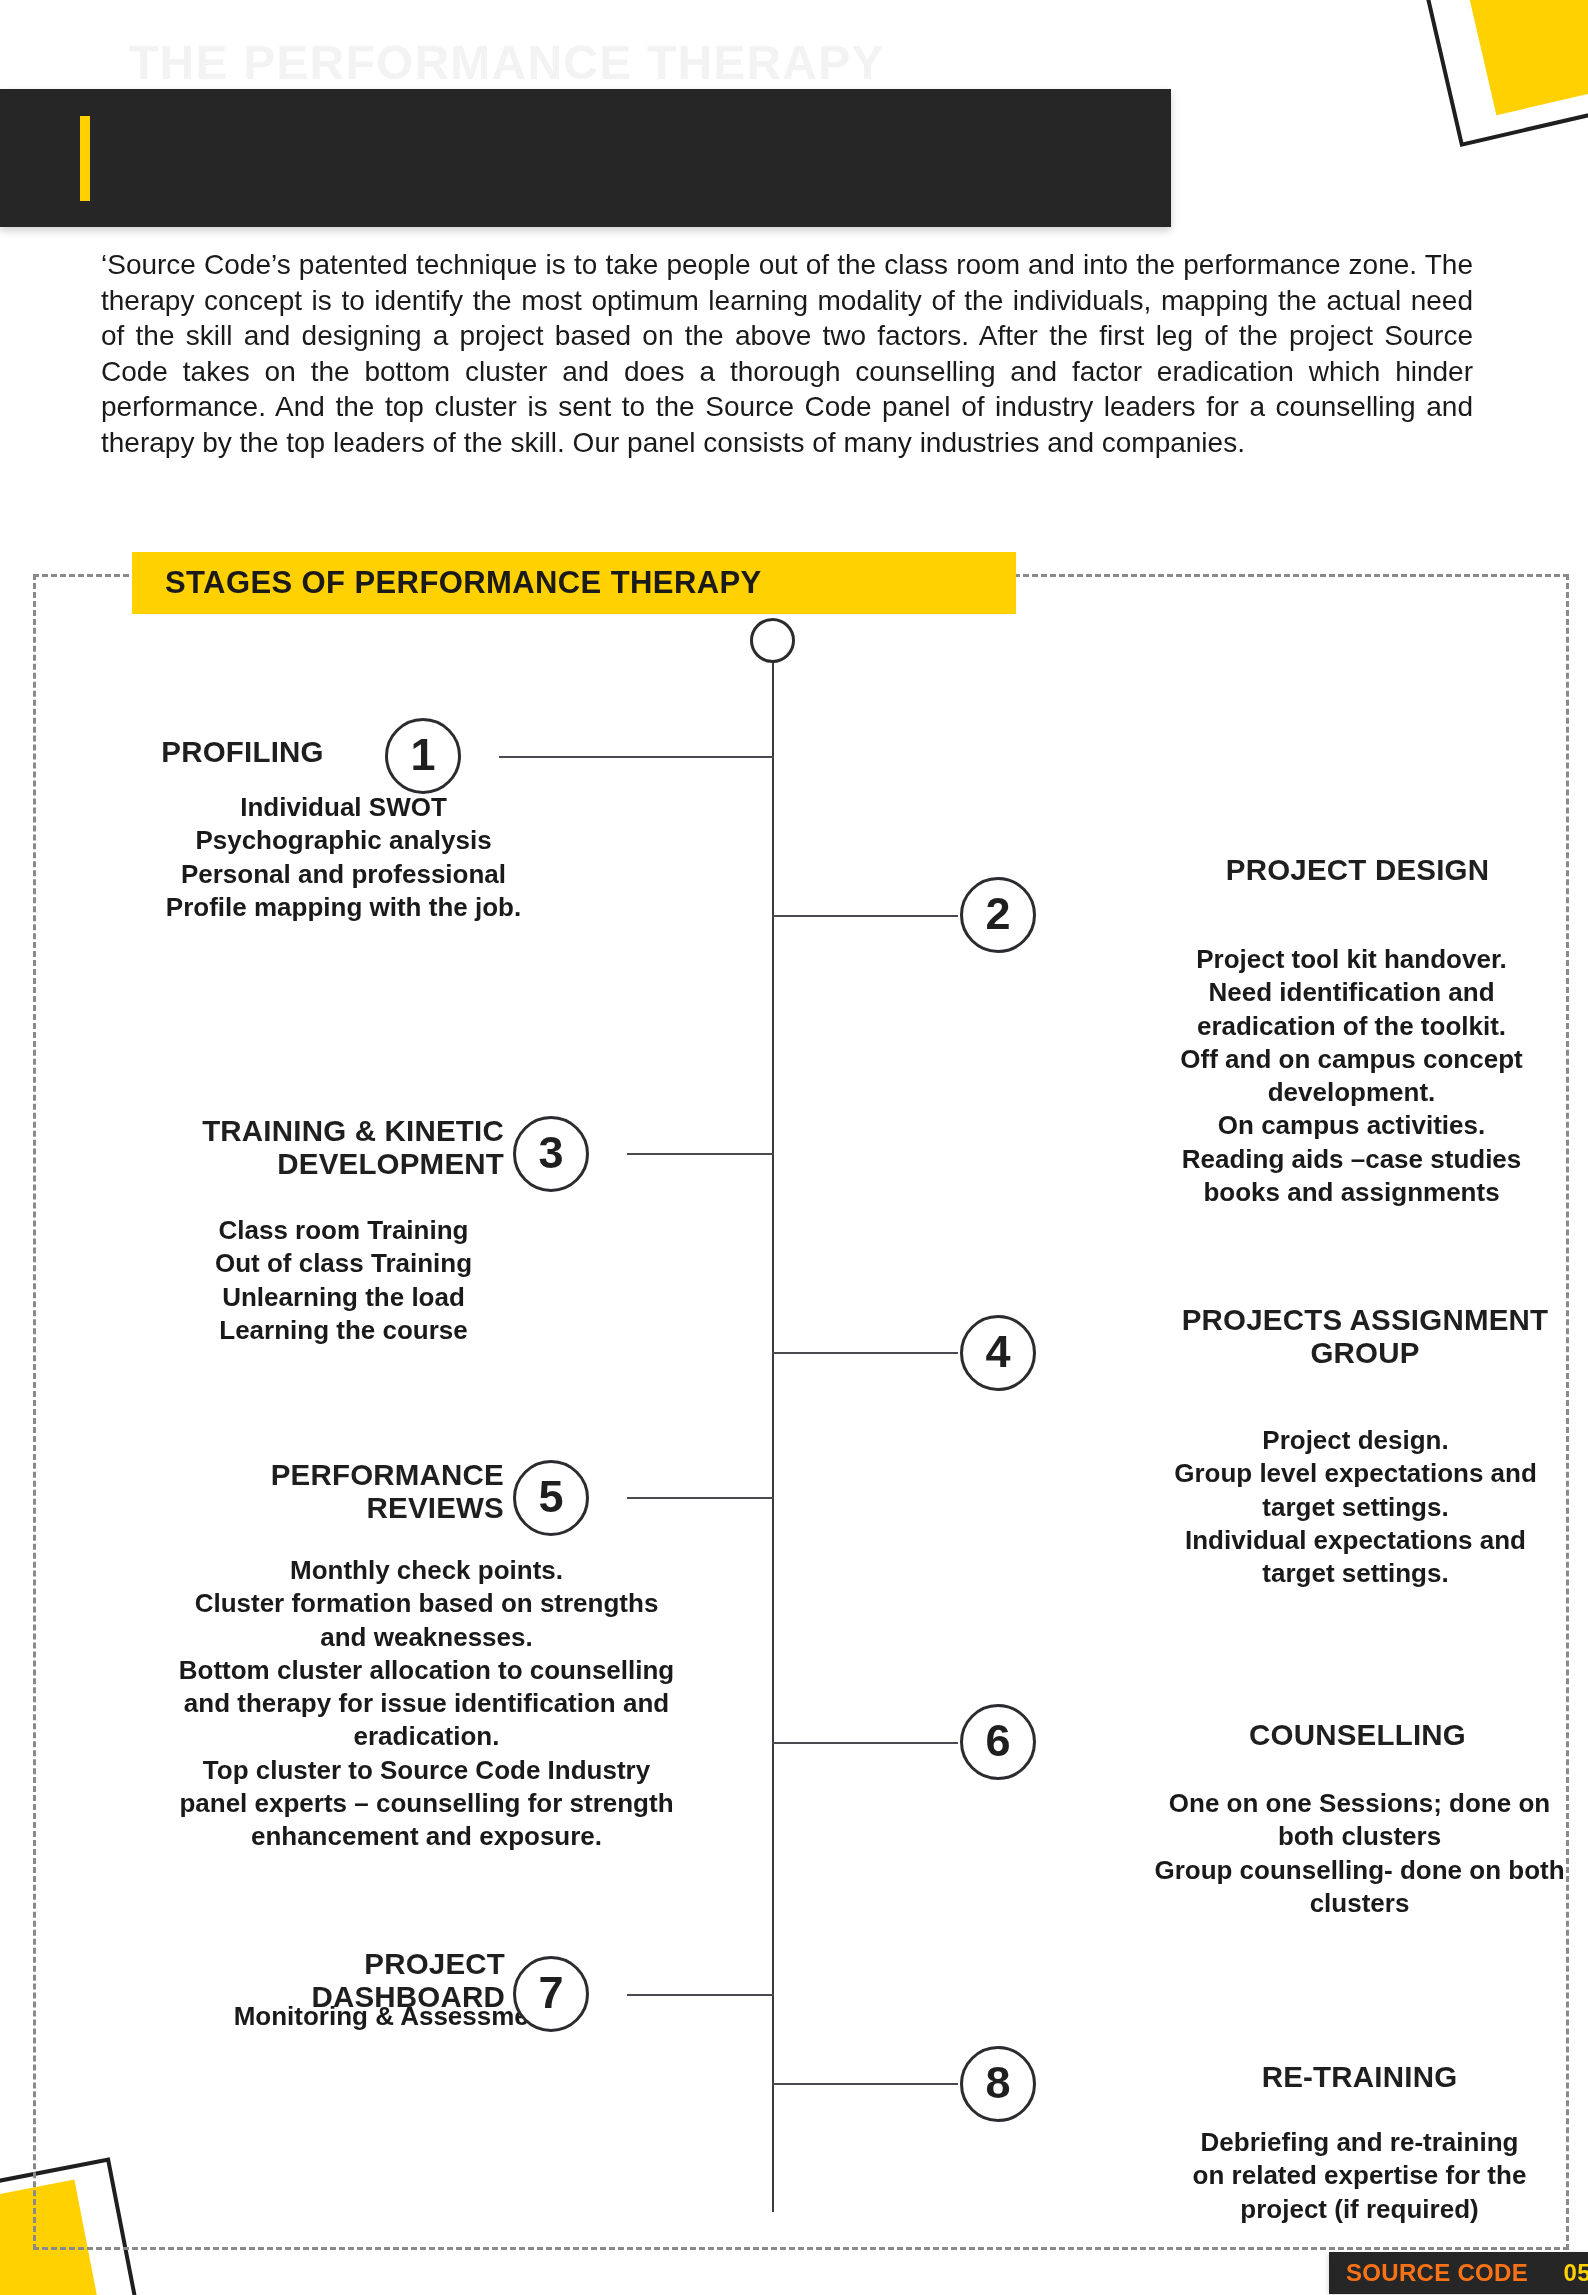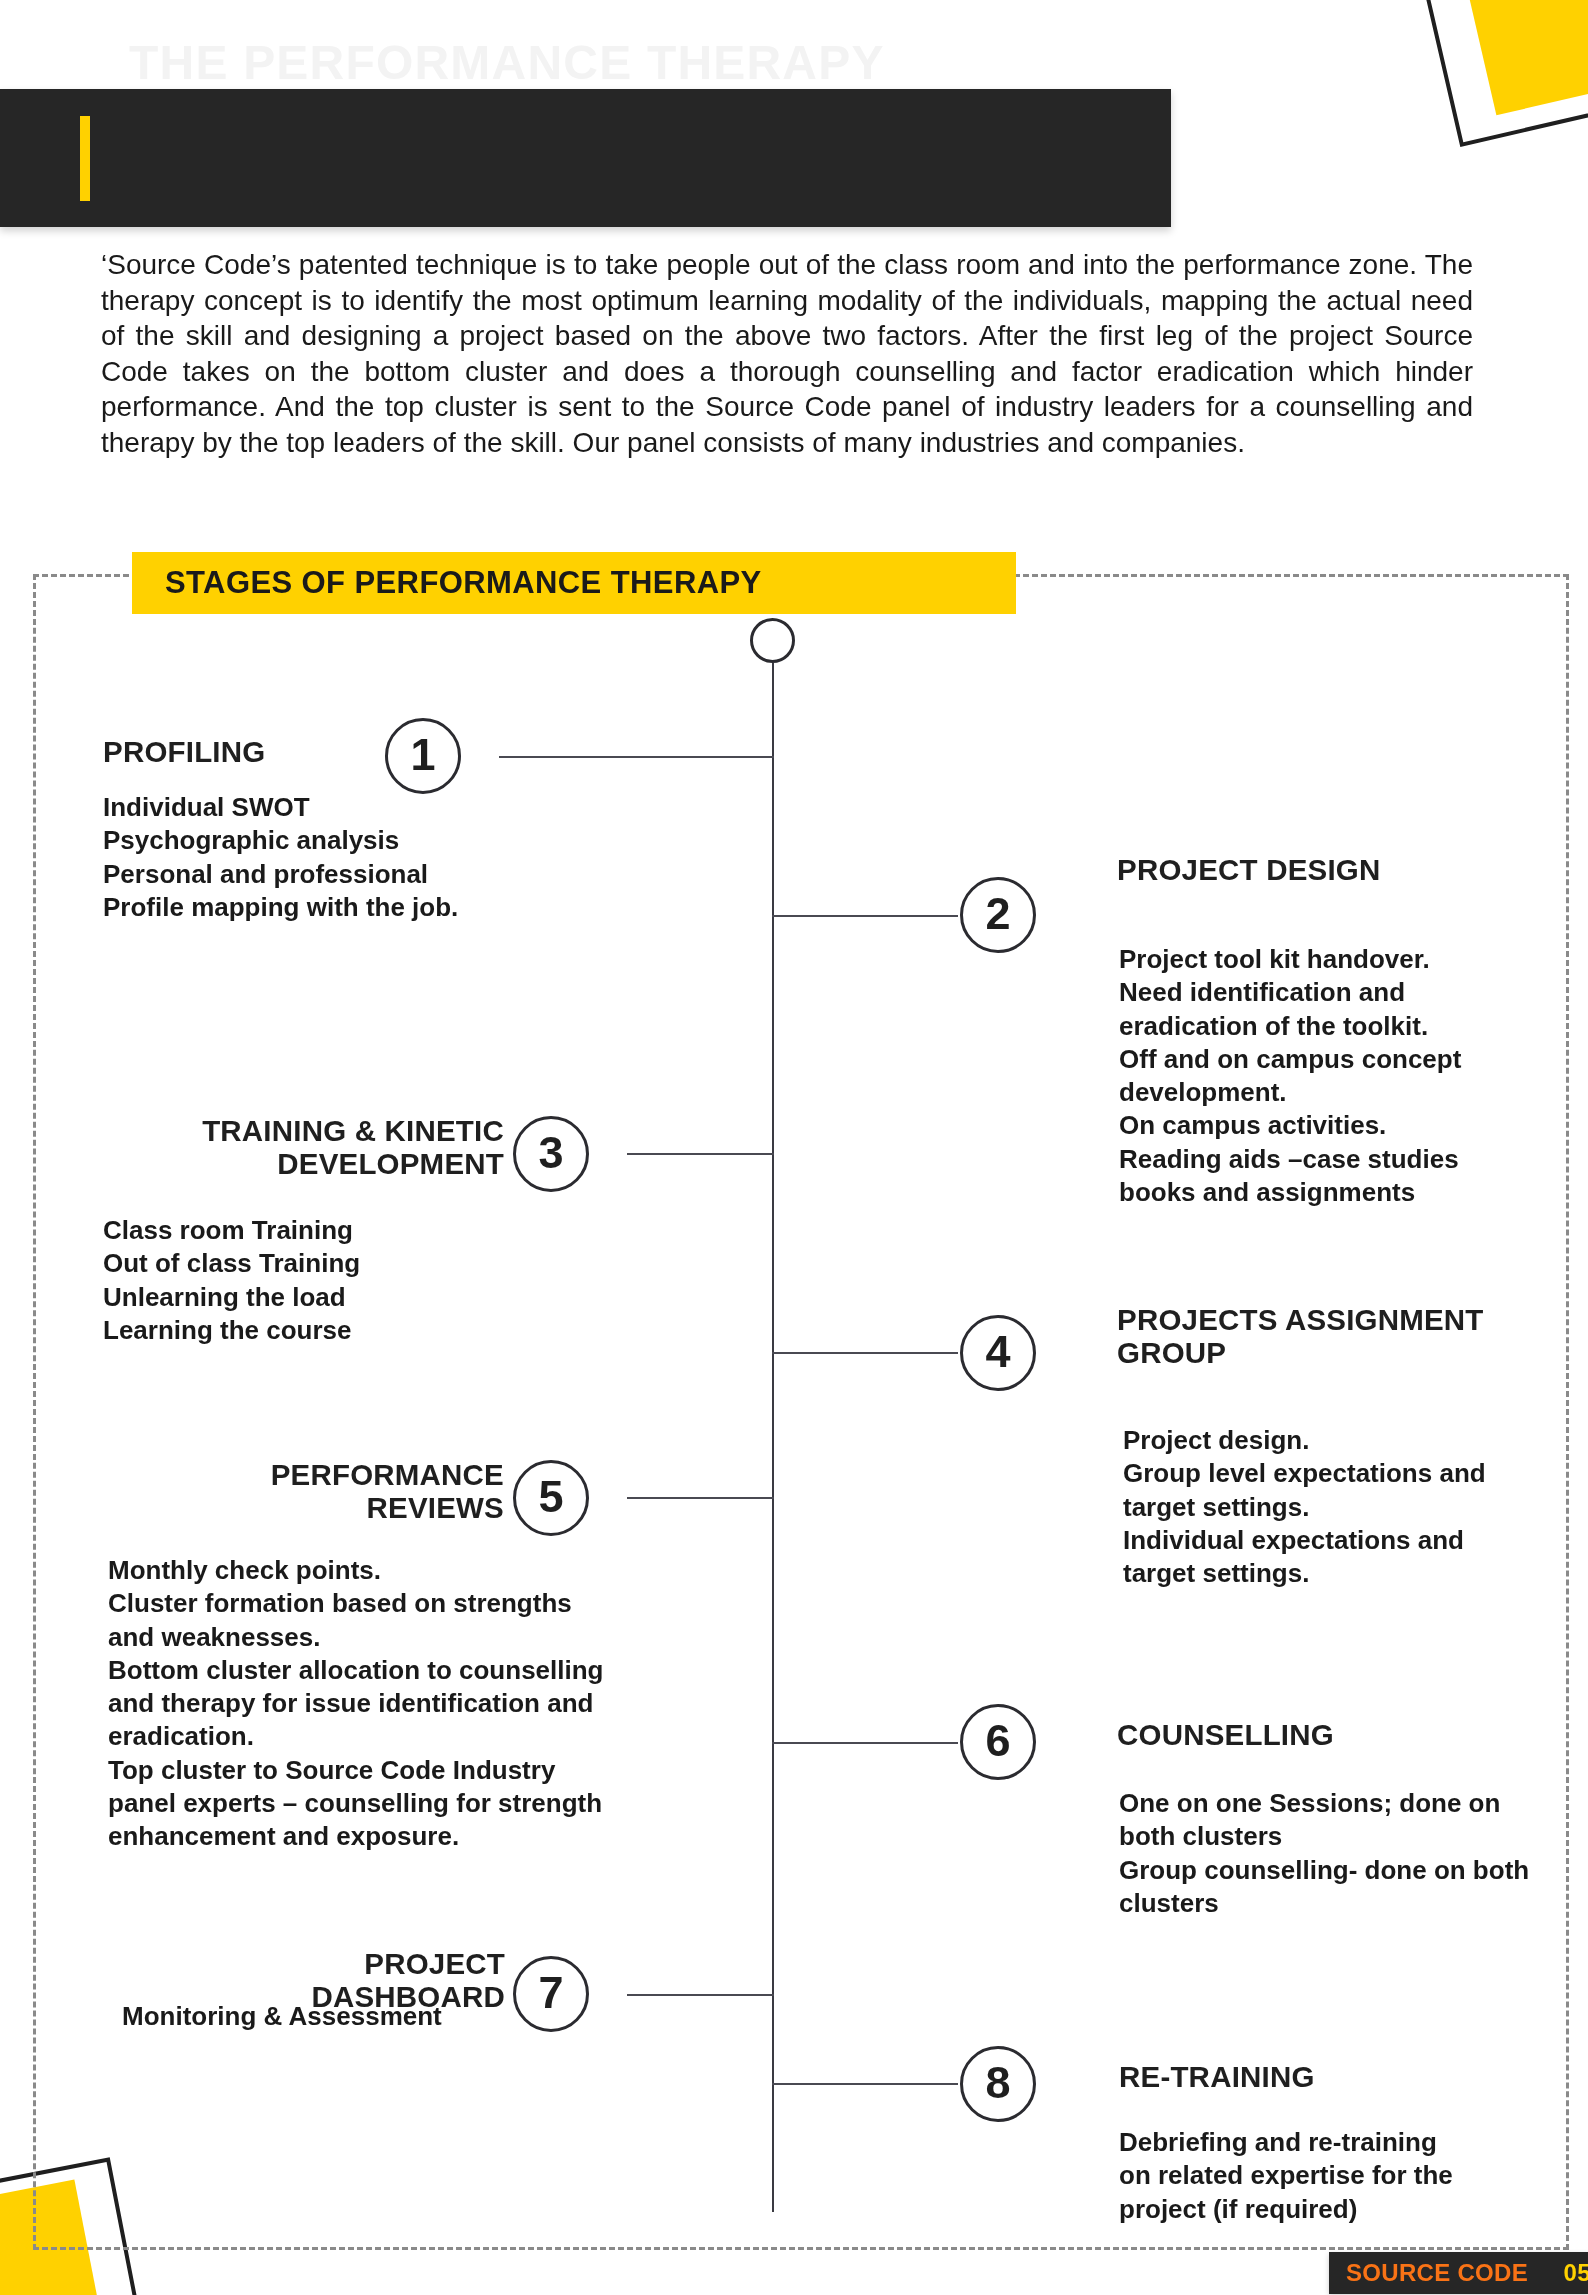--- a/index.html
+++ b/index.html
@@ -199,21 +199,21 @@
   }
   .stage-body {
     font-size: 26px;
     color: #1a1a1a;
     line-height: 1.28;
     margin: 0;
     white-space: pre-line;
     font-weight: bold;
   }
   .align-right { text-align: right; }
-  .align-left  { text-align: left; }
+  .align-left  { text-align: center; }
 
   
   .footer-badge {
     position: absolute;
     left: 1329px;
     top: 2252px;
     width: 260px;
     height: 42px;
     background: #262626;
     display: flex;
@@ -345,21 +345,21 @@
 Group level expectations and
 target settings.
 Individual expectations and
 target settings.</p>
   </div>
 
   <div class="stage align-right" style="left:93px; top:1458px; width:411px;">
     <p class="stage-title" style="white-space: pre-line;">PERFORMANCE
 REVIEWS</p>
   </div>
-  <div class="stage align-left" style="left:108px; top:1554px; width:613px;">
+  <div class="stage align-left" style="left:120px; top:1554px; width:613px;">
     <p class="stage-body">Monthly check points.
 Cluster formation based on strengths
 and weaknesses.
 Bottom cluster allocation to counselling
 and therapy for issue identification and
 eradication.
 Top cluster to Source Code Industry
 panel experts – counselling for strength
 enhancement and exposure.</p>
   </div>

